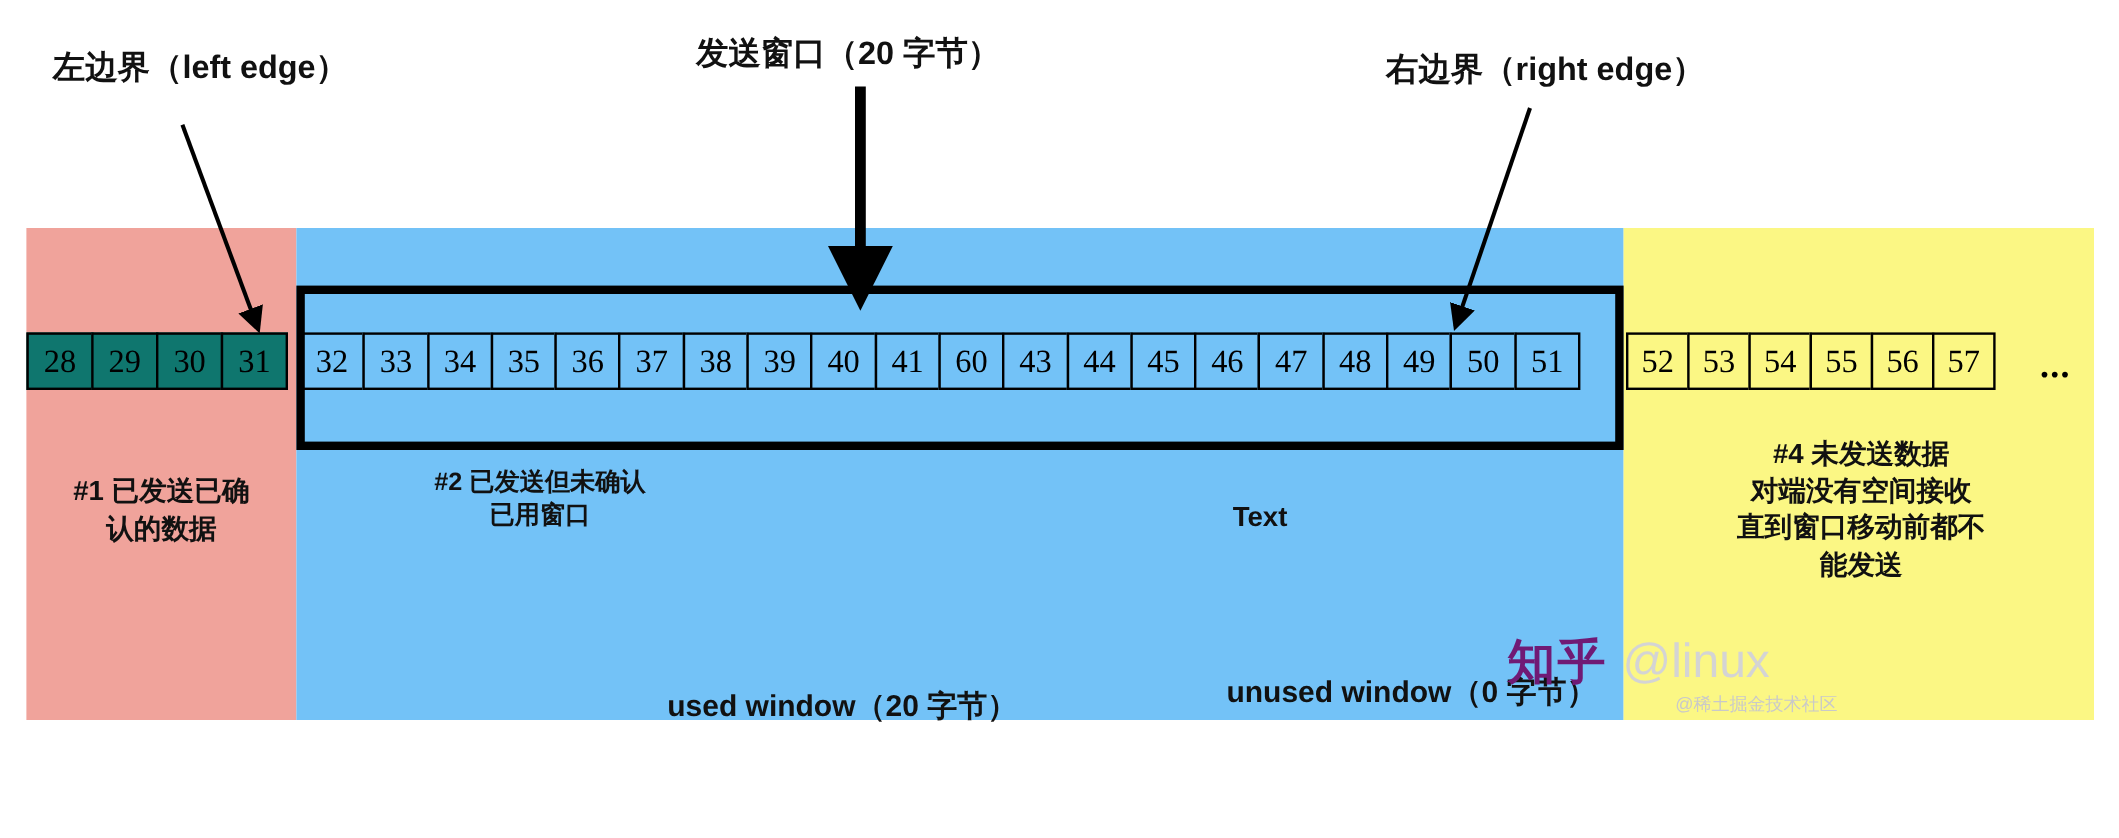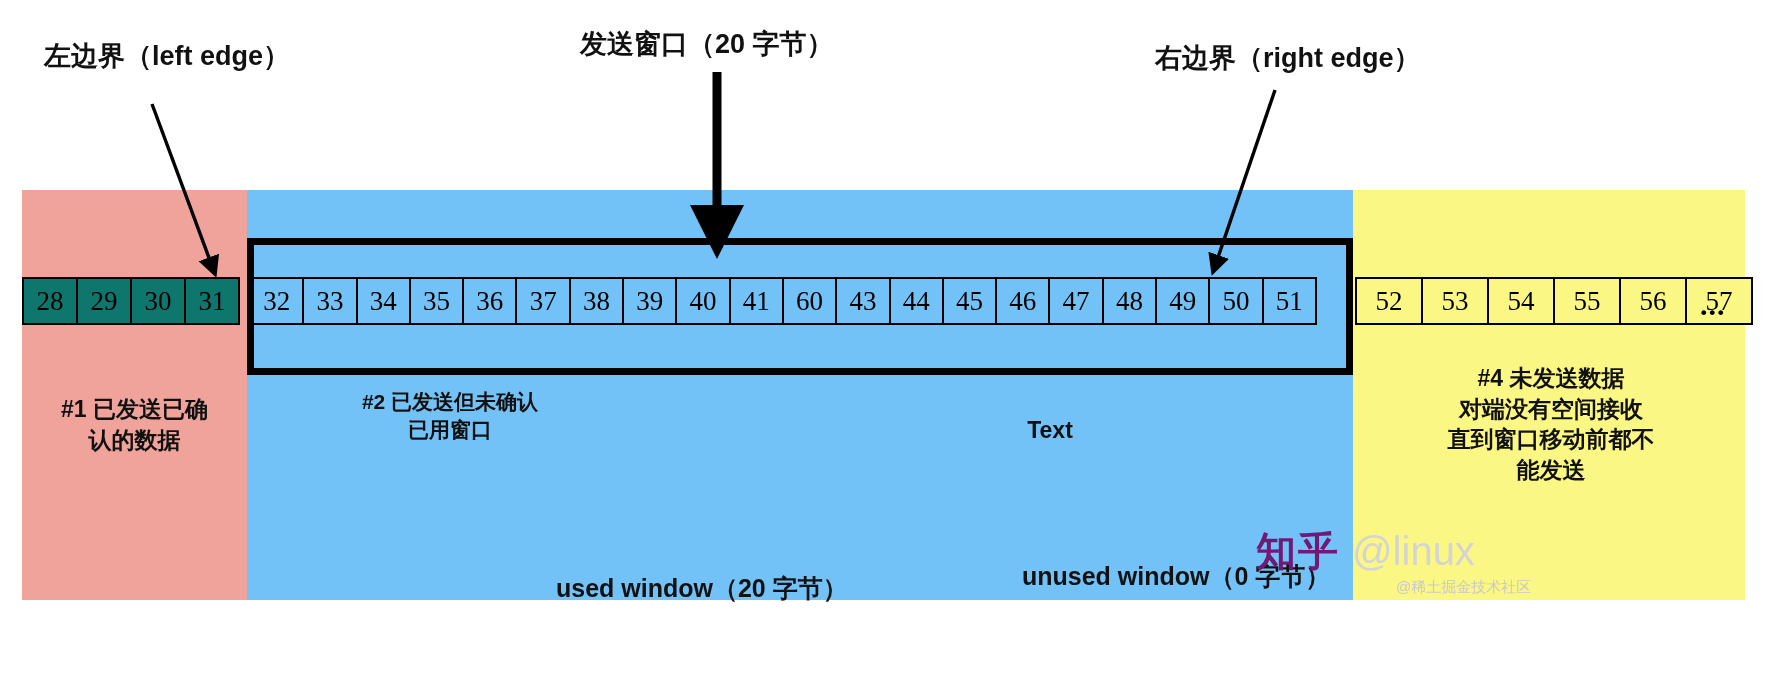--- a/index.html
+++ b/index.html
@@ -29,21 +29,21 @@
     font-family:"Liberation Serif","DejaVu Serif",serif;
     font-size:27px;
     color:#000;
     letter-spacing:0px;
   }
   #strip-pink{left:22px;}
   #strip-pink .cell{width:56px;background:#0f766e;}
   #strip-blue{left:249px;text-align:right;}
   #strip-blue .cell{width:55.3px;background:#73c2f7;}
   #strip-yellow{left:1355px;}
-  #strip-yellow .cell{width:68px;background:#fbf784;}
+  #strip-yellow .cell{width:53px;background:#fbf784;}
 
   .ellipsis{
     position:absolute;left:1700px;top:288px;
     font-family:"Liberation Serif","DejaVu Serif",serif;
     font-size:30px;font-weight:700;color:#000;
     letter-spacing:1px;
   }
 
   
   #window-box{

